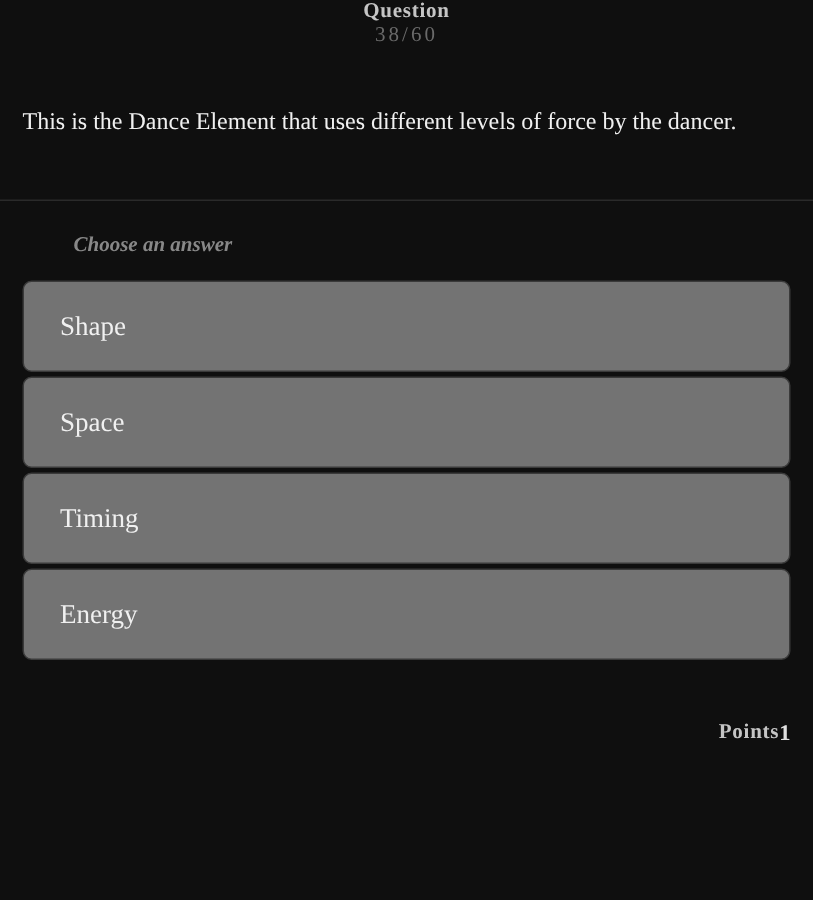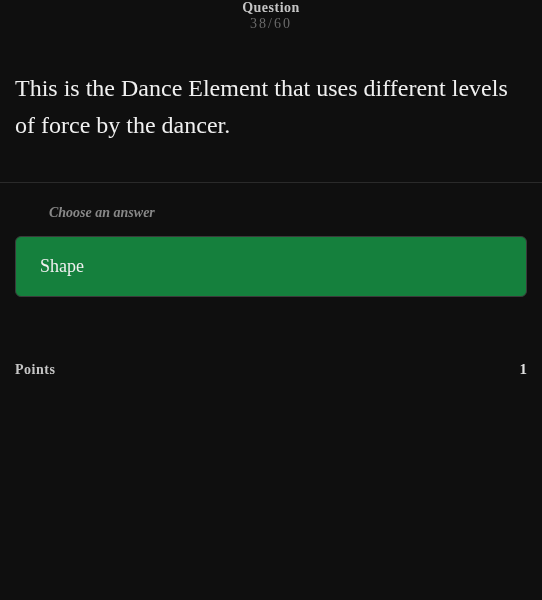--- a/index.html
+++ b/index.html
@@ -29,53 +29,53 @@
       letter-spacing: 0.5px;
     }
     .progress {
       font-size: 14px;
       font-weight: normal;
       color: #6a6a6a;
       letter-spacing: 2px;
     }
     .question-text {
       padding: 30px 15px 38px 15px;
-      font-size: 24px;
+      font-size: 16px;
       line-height: 1.55;
       color: #f0f0f0;
     }
     .divider {
       height: 1px;
       background: #2a2a2a;
       width: 100%;
     }
     .choose-label {
       padding: 22px 15px 15px 15px;
       font-size: 14px;
       font-weight: bold;
       color: #888;
       font-style: italic;
       margin-left: 34px;
     }
     .options {
       padding: 0 15px;
     }
     .option {
-      background: #15803d;
+      background: #737373;
       border: 1px solid #3a3a3a;
       border-radius: 6px;
       padding: 19px 24px;
-      margin-bottom: 26px;
+      margin-bottom: 3px;
       font-size: 18px;
       color: #f0f0f0;
       cursor: pointer;
     }
     .points-row {
       display: flex;
-      justify-content: space-between;
+      justify-content: flex-end;
       align-items: center;
       padding: 38px 15px 0 15px;
     }
     .points-label {
       font-size: 14px;
       font-weight: bold;
       color: #c5c5c5;
       letter-spacing: 0.5px;
     }
     .points-value {
@@ -93,18 +93,21 @@
 </div>
 
 <div class="question-text">This is the Dance Element that uses different levels of force by the dancer.</div>
 
 <div class="divider"></div>
 
 <div class="choose-label">Choose an answer</div>
 
 <div class="options">
   <div class="option">Shape</div>
+  <div class="option">Space</div>
+  <div class="option">Timing</div>
+  <div class="option">Energy</div>
 </div>
 
 <div class="points-row">
   <span class="points-label">Points</span>
   <span class="points-value">1</span>
 </div>
 
 </body></html>

